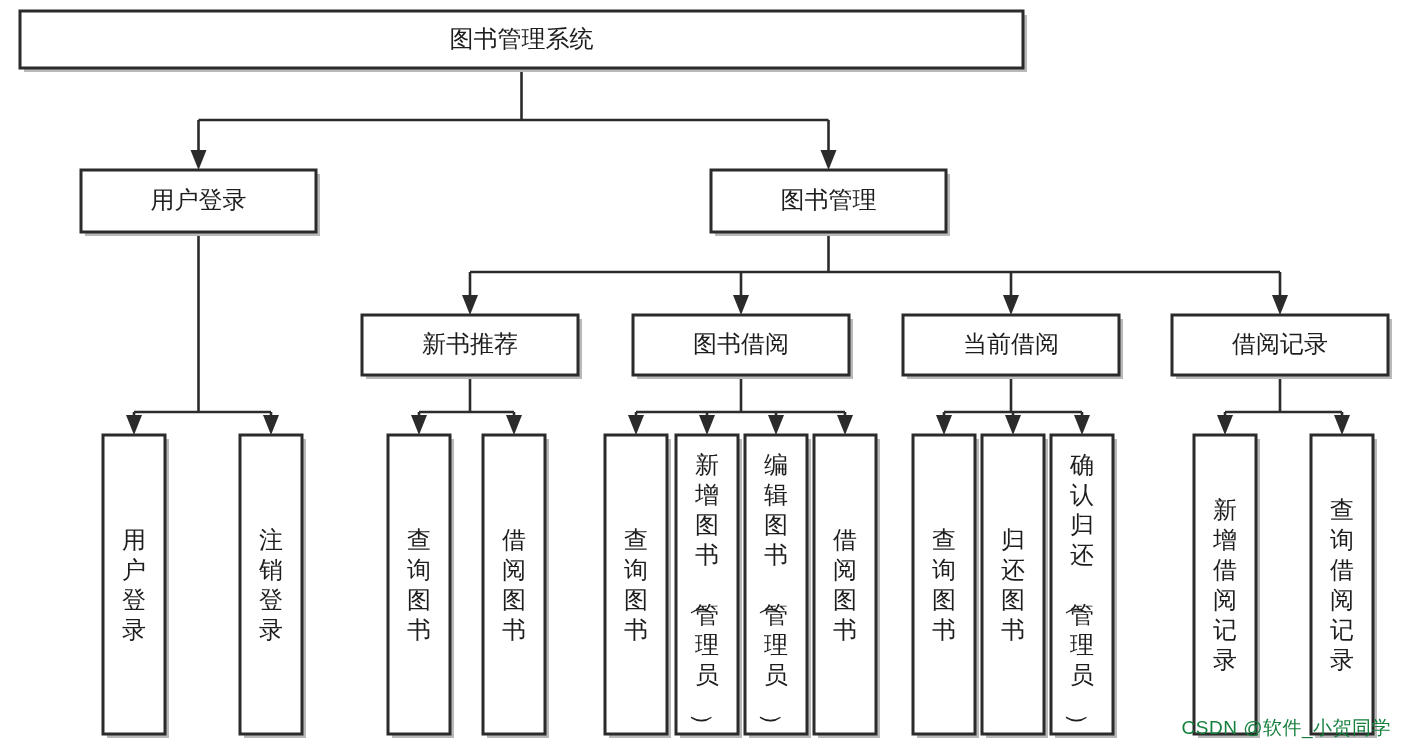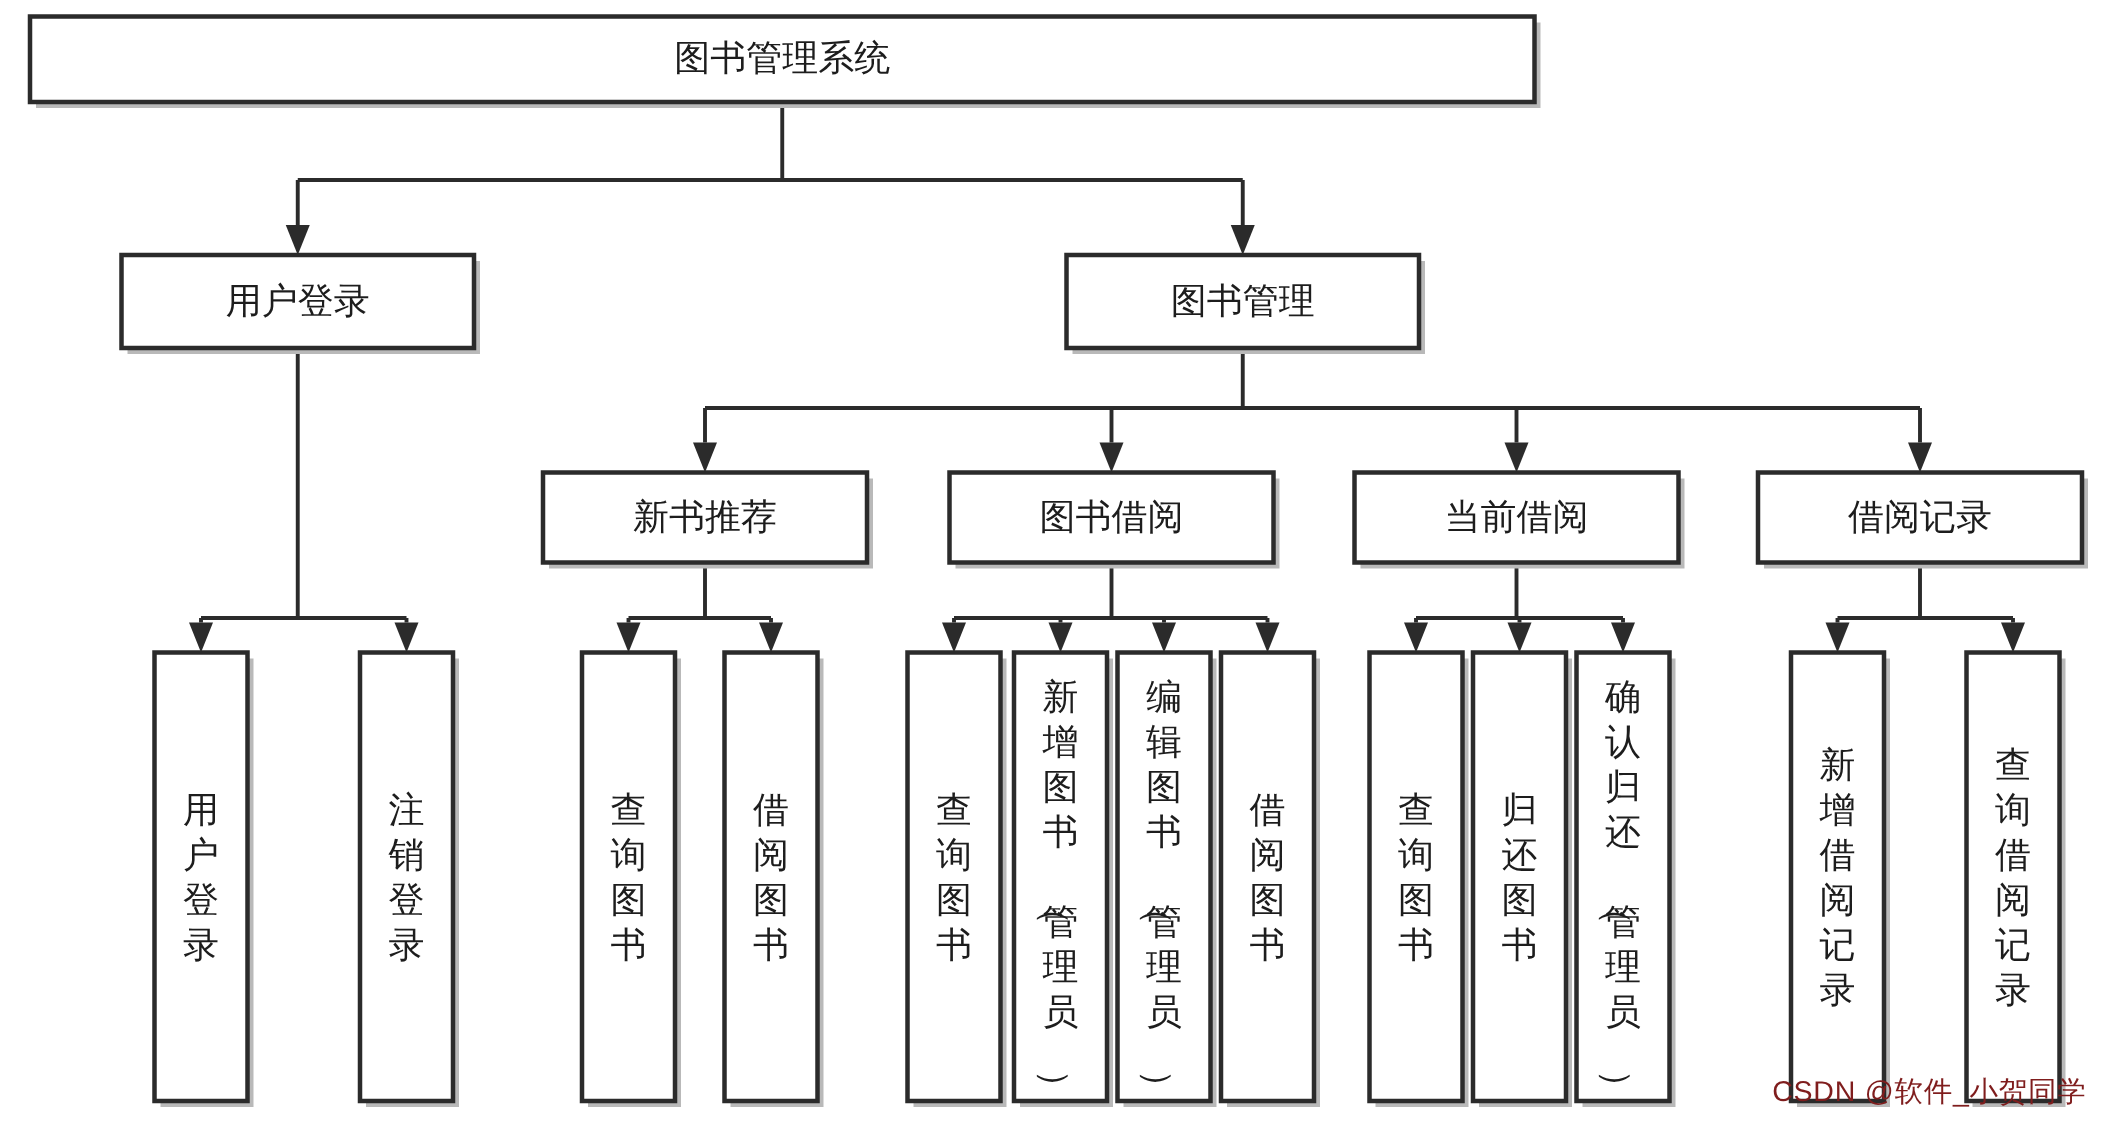--- a/index.html
+++ b/index.html
@@ -54,21 +54,21 @@
     font-family: "Liberation Sans", "DejaVu Sans", sans-serif;
     font-size: 24px;
     text-anchor: middle;
   }
   .watermark {
     position: absolute;
     right: 14px;
     bottom: 6px;
     font-family: "Liberation Sans", "DejaVu Sans", sans-serif;
     font-size: 19px;
-    color: #7f1d1d;
+    color: #15803d;
     letter-spacing: 0.5px;
     white-space: nowrap;
     pointer-events: none;
   }
 </style>
 </head>
 <body>
 
 <div id="diagram-root">
 

